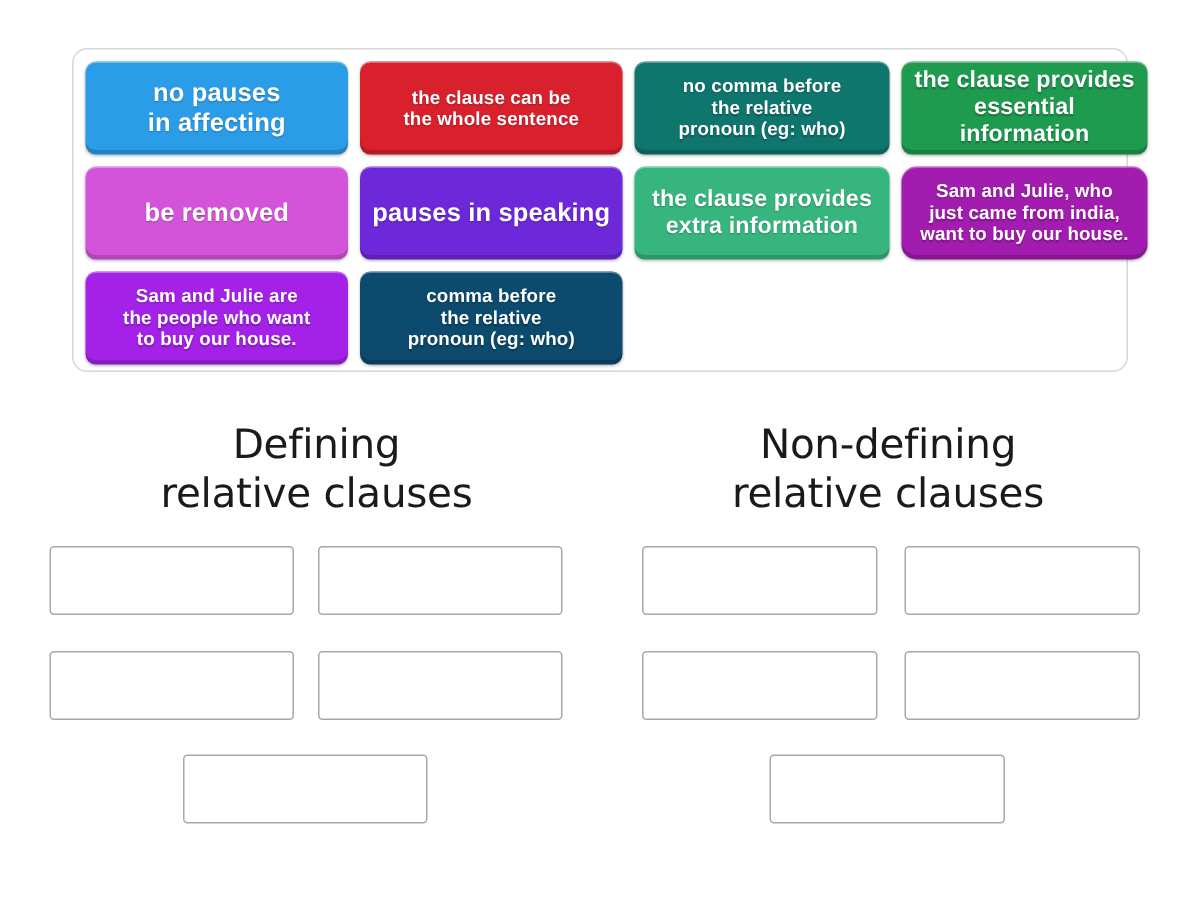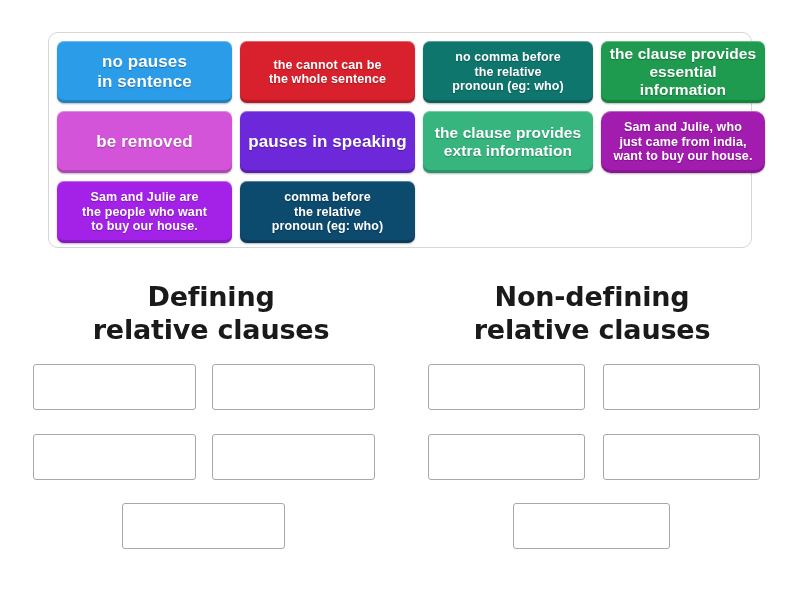--- a/index.html
+++ b/index.html
@@ -64,21 +64,21 @@
 
   .fs-lg  { font-size: 17px; }
   .fs-md  { font-size: 15.5px; }
   .fs-sm  { font-size: 12.5px; }
 
   
   .col-head {
     position: absolute;
     font-family: "DejaVu Sans", sans-serif;
     font-size: 27px;
-    font-weight: 700;
+    font-weight: 400;
     color: #1a1a1a;
     text-align: center;
     line-height: 1.22;
     letter-spacing: -0.2px;
   }
   #head-defining     { left: 30px;  top: 281px; width: 362px; }
   #head-nondefining  { left: 404px; top: 281px; width: 376px; }
 
   
   .dropzone {
@@ -92,26 +92,26 @@
   .zone-group { position: absolute; top: 0; left: 0; }
 </style>
 </head>
 <body>
 
 <div id="tile-bank">
   <div class="bank-row r1">
       <div class="tile fs-lg" style="background: rgb(42, 156, 232); width: 175px; flex: 0 0 175px;">
         <div>
           <span>no pauses</span>
-          <span>in sentence</span>
+          <span>in affecting</span>
         </div>
       </div>
       <div class="tile fs-sm" style="background: rgb(216, 33, 45); width: 175px; flex: 0 0 175px;">
         <div>
-          <span>the cannot can be</span>
+          <span>the clause can be</span>
           <span>the whole sentence</span>
         </div>
       </div>
       <div class="tile fs-sm" style="background: #0f766e; width: 170px; flex: 0 0 170px;">
         <div>
           <span>no comma before</span>
           <span>the relative</span>
           <span>pronoun (eg: who)</span>
         </div>
       </div>

